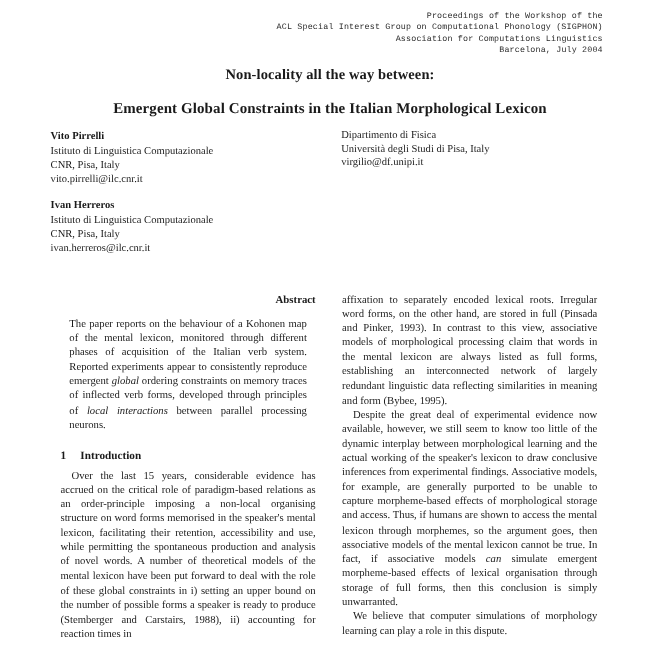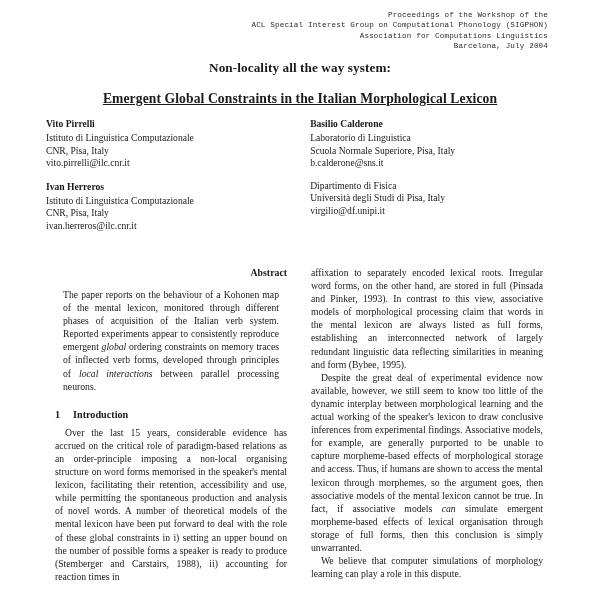--- a/index.html
+++ b/index.html
@@ -52,21 +52,20 @@
     font-weight: bold;
     line-height: 16px;
     letter-spacing: 0.1px;
   }
   .title-line-2 {
     margin-top: 14px;
     font-size: 13.6px;
     font-weight: bold;
     line-height: 17px;
     letter-spacing: 0.1px;
-    text-decoration: underline;
   }
 
   
   .authors {
     position: absolute;
     top: 117px;
     left: 46px;
     right: 46px;
     display: flex;
     justify-content: space-between;
@@ -152,21 +151,21 @@
 <div class="page">
 
   <div class="proc-header">
     <div>Proceedings of the Workshop of the</div>
     <div>ACL Special Interest Group on Computational Phonology (SIGPHON)</div>
     <div>Association for Computations Linguistics</div>
     <div>Barcelona, July 2004</div>
   </div>
 
   <div class="title-block">
-    <div class="title-line-1">Non-locality all the way system:</div>
+    <div class="title-line-1">Non-locality all the way between:</div>
     <div class="title-line-2">Emergent Global Constraints in the Italian Morphological Lexicon</div>
   </div>
 
   <div class="authors">
 
     <div class="author-col">
       <div class="author-entry">
         <div class="author-name">Vito Pirrelli</div>
         <div class="author-line">Istituto di Linguistica Computazionale</div>
         <div class="author-line">CNR, Pisa, Italy</div>
@@ -175,26 +174,20 @@
       <div class="author-entry">
         <div class="author-name">Ivan Herreros</div>
         <div class="author-line">Istituto di Linguistica Computazionale</div>
         <div class="author-line">CNR, Pisa, Italy</div>
         <div class="author-email">ivan.herreros@ilc.cnr.it</div>
       </div>
     </div>
 
     <div class="author-col">
       <div class="author-entry">
-        <div class="author-name">Basilio Calderone</div>
-        <div class="author-line">Laboratorio di Linguistica</div>
-        <div class="author-line">Scuola Normale Superiore, Pisa, Italy</div>
-        <div class="author-email">b.calderone@sns.it</div>
-      </div>
-      <div class="author-entry">
         <div class="author-line">Dipartimento di Fisica</div>
         <div class="author-line">Università degli Studi di Pisa, Italy</div>
         <div class="author-email">virgilio@df.unipi.it</div>
       </div>
     </div>
 
   </div>
 
   <div class="columns">
 

